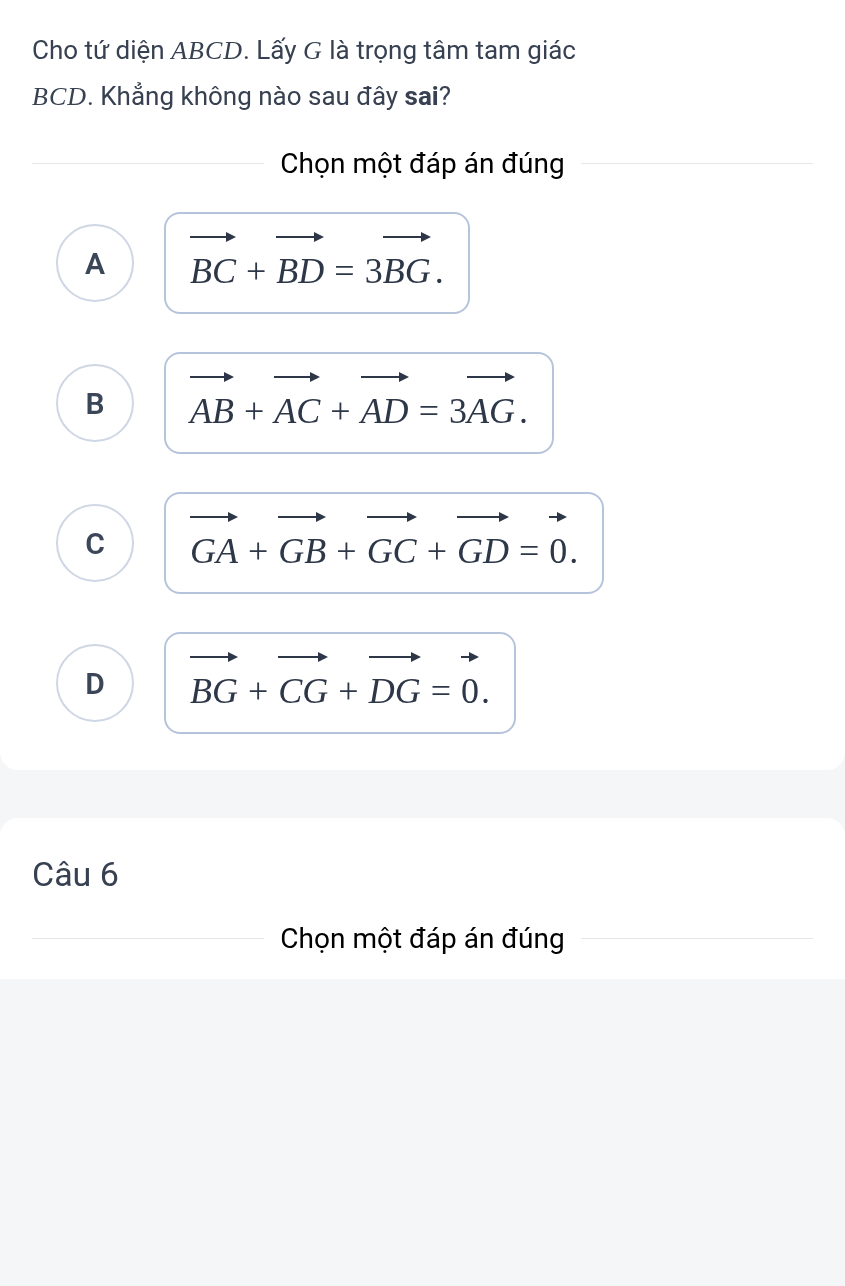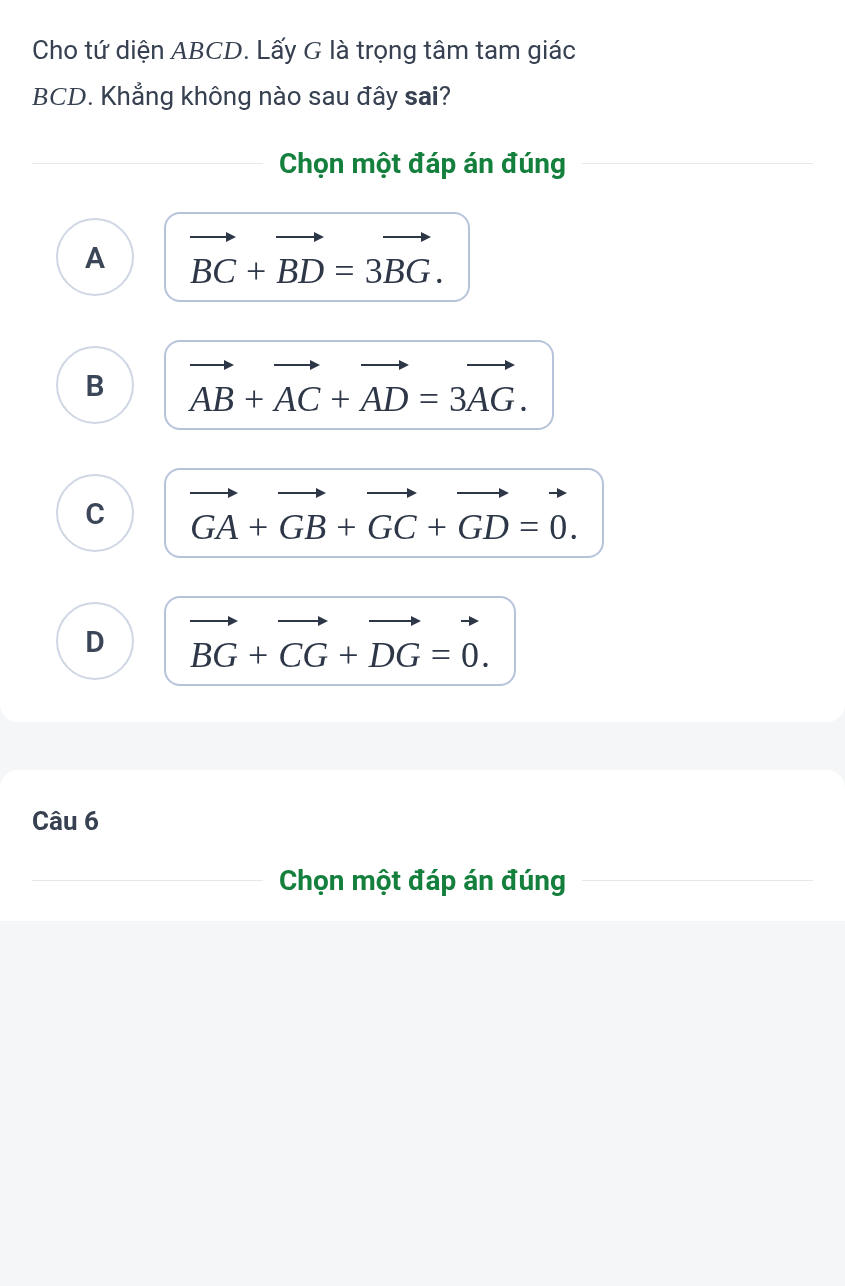--- a/index.html
+++ b/index.html
@@ -28,39 +28,39 @@
     .math-it { font-style: italic; font-family: 'Times New Roman', serif; letter-spacing: 1px; }
     .bold { font-weight: 700; }
     .divider-row {
       display: flex;
       align-items: center;
       margin: 28px 0 32px 0;
     }
     .divider-line { flex: 1; height: 1px; background: #e5e7eb; }
     .divider-text {
       font-size: 28px;
-      font-weight: 700;
-      color: #15803d;
+      font-weight: 400;
+      color: #000000;
       padding: 0 16px;
       white-space: nowrap;
     }
     .options { display: flex; flex-direction: column; gap: 38px; padding-left: 24px; }
     .option-row { display: flex; align-items: center; gap: 30px; }
     .option-letter {
       width: 78px; height: 78px; min-width: 78px;
       border: 2px solid #cfd6e4;
       border-radius: 50%;
       display: flex; align-items: center; justify-content: center;
       font-size: 30px; font-weight: 600; color: #3b4658;
       background: #fff;
     }
     .option-content {
       border: 2px solid #b6c4db;
       border-radius: 16px;
-      padding: 18px 24px 8px 24px;
+      padding: 18px 24px 20px 24px;
       background: #fff;
       min-height: 84px;
       display: flex; align-items: center;
     }
     .math-expr {
       font-family: 'Times New Roman', serif;
       font-size: 36px;
       font-style: italic;
       color: #2d3748;
       white-space: nowrap;
@@ -81,21 +81,21 @@
       content: '';
       position: absolute;
       top: 0; right: 0;
       width: 0; height: 0;
       border-left: 10px solid #2d3748;
       border-top: 5px solid transparent;
       border-bottom: 5px solid transparent;
     }
     .op { font-style: normal; padding: 0 10px; }
     .num { font-style: normal; }
-    .q-number { font-size: 26px; font-weight: 700; color: #374151; margin-bottom: 20px; }
+    .q-number { font-size: 34px; font-weight: 400; color: #374151; margin-bottom: 20px; }
     .vec-sm {
       position: relative;
       display: inline-block;
       padding-top: 14px;
       font-family: 'Times New Roman', serif;
       font-style: italic;
     }
     .vec-sm::before {
       content: '';
       position: absolute;

